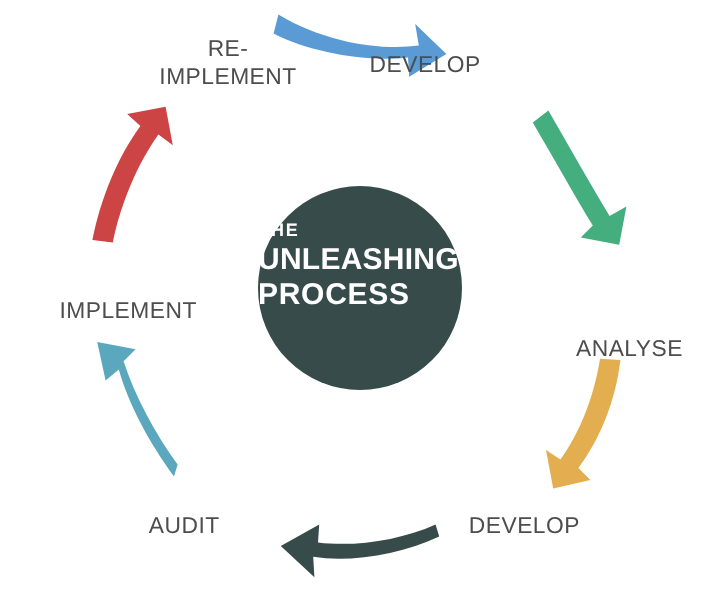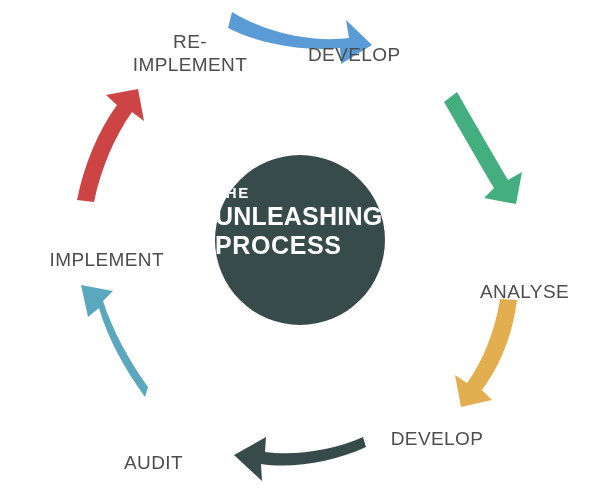--- a/index.html
+++ b/index.html
@@ -150,17 +150,17 @@
 
   <div class="stage-label" style="left:120px; top:30px; width:140px;">RE-
 IMPLEMENT</div>
 
   <div class="stage-label" style="left:308px; top:43px; width:150px; text-align:left;">DEVELOP</div>
 
   <div class="stage-label" style="left:480px; top:236px; width:110px; text-align:left;margin-top:44px;">ANALYSE</div>
 
   <div class="stage-label" style="left:372px; top:427px; width:130px; text-align:center;">DEVELOP</div>
 
-  <div class="stage-label" style="left:124px; top:427px; width:110px; text-align:left;margin-top:24px;">AUDIT</div>
+  <div class="stage-label" style="left:124px; top:427px; width:110px; text-align:left;">AUDIT</div>
 
   <div class="stage-label" style="left:24px; top:248px; width:140px; text-align:right;">IMPLEMENT</div>
 
 </div>
 
 </body></html>

